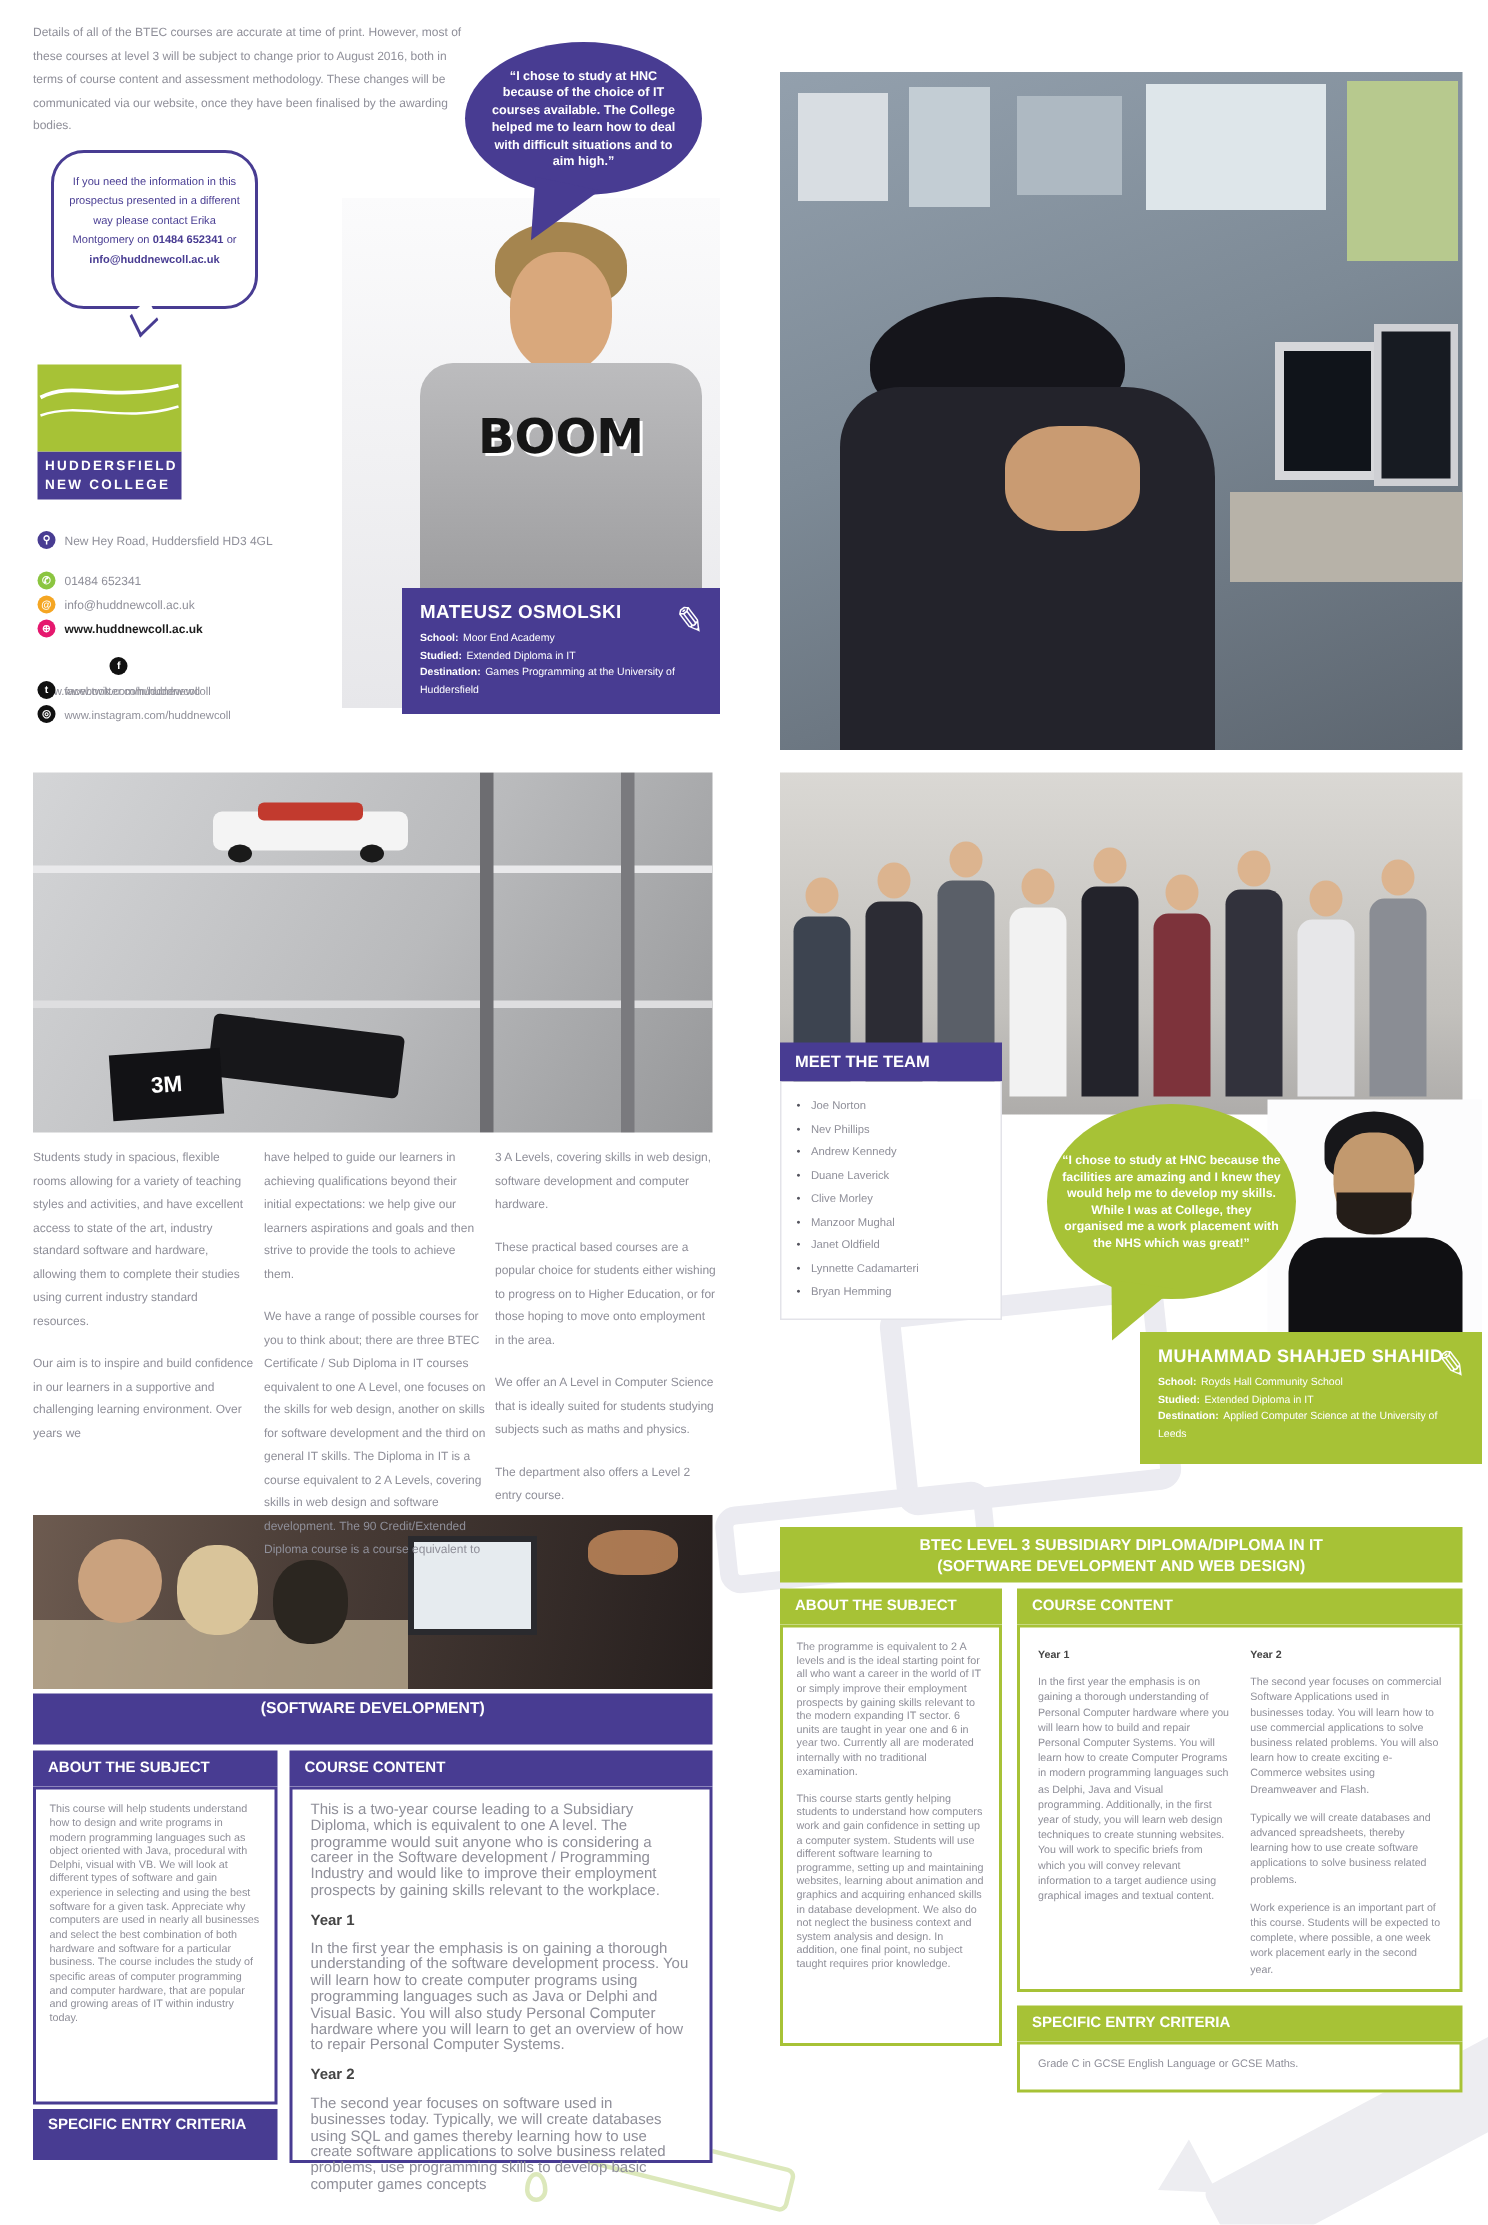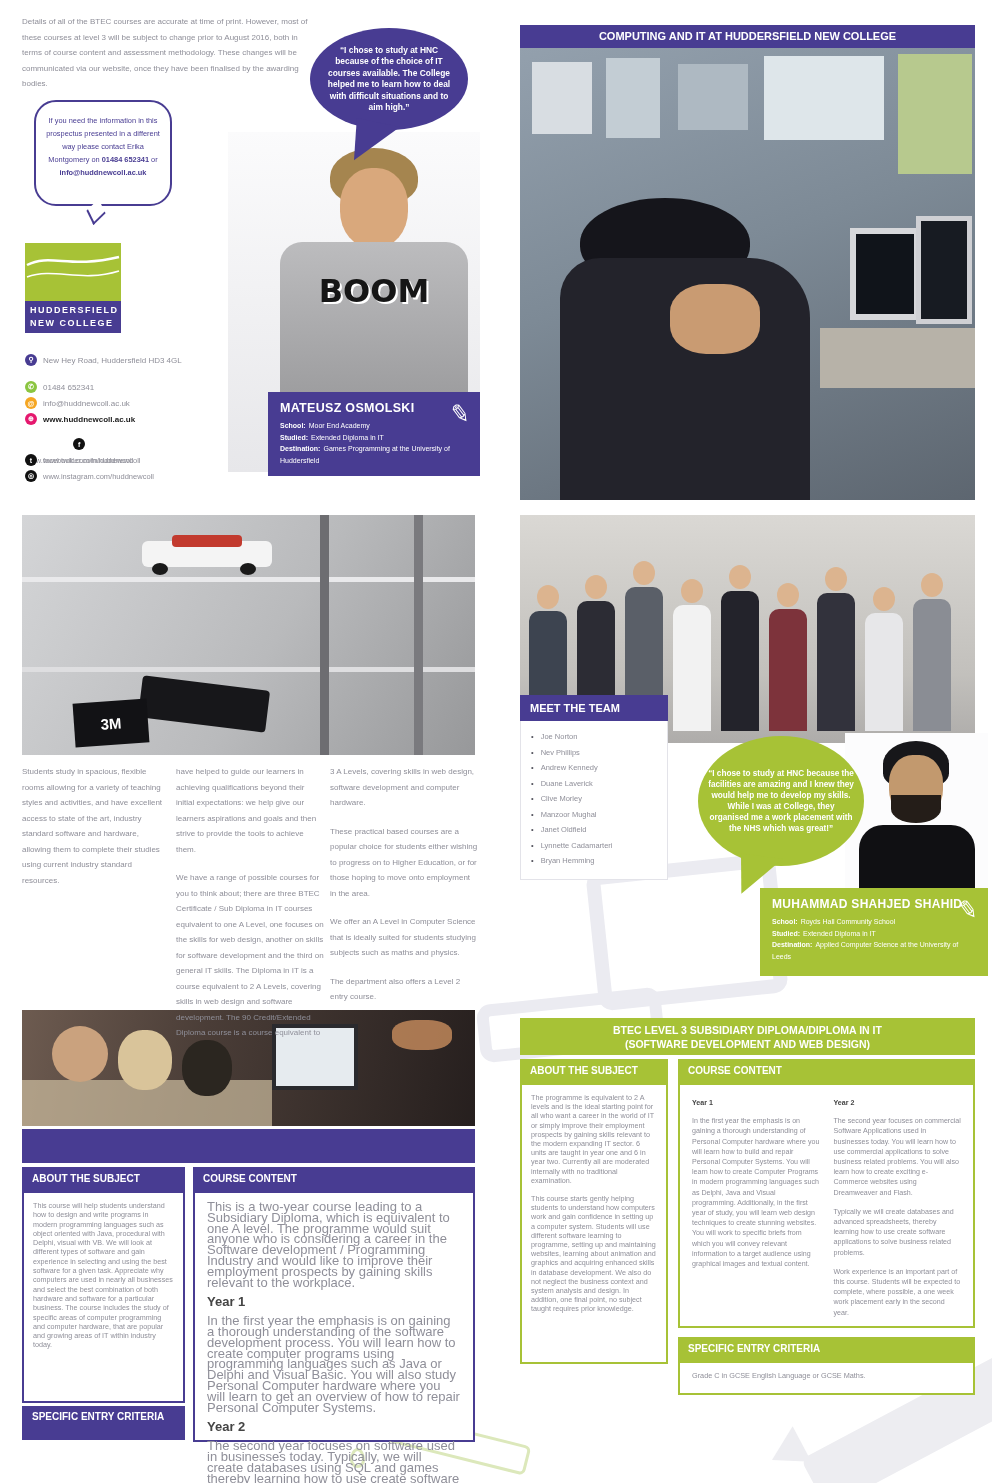--- a/index.html
+++ b/index.html
@@ -140,21 +140,20 @@
   </div>
 
   <div class="abs profile" style="left:268px;top:392px;width:212px;height:84px;background:var(--purple);">
     <span class="pencil">✎</span>
     <h3>MATEUSZ OSMOLSKI</h3>
     <div class="pr"><b>School:</b><span>Moor End Academy</span></div>
     <div class="pr"><b>Studied:</b><span>Extended Diploma in IT</span></div>
     <div class="pr"><b>Destination:</b><span>Games Programming at the University of Huddersfield</span></div>
   </div>
 
-  <div class="abs z1 bar bar-purple" style="left:520px;top:25px;width:455px;height:23px;font-size:11px;line-height:23px;">COMPUTING AND IT AT HUDDERSFIELD NEW COLLEGE</div>
 
   <div class="abs photo" style="left:520px;top:48px;width:455px;height:452px;background:linear-gradient(160deg,#93a0ad 0%,#7d8a96 45%,#5d6670 100%);">
     <div class="abs" style="left:12px;top:14px;width:60px;height:72px;background:#d8dde2;"></div>
     <div class="abs" style="left:86px;top:10px;width:54px;height:80px;background:#c3cdd4;"></div>
     <div class="abs" style="left:158px;top:16px;width:70px;height:66px;background:#aeb9c2;"></div>
     <div class="abs" style="left:244px;top:8px;width:120px;height:84px;background:#dee6ea;"></div>
     <div class="abs" style="left:378px;top:6px;width:74px;height:120px;background:#b7c98e;"></div>
     <div class="abs" style="left:330px;top:180px;width:70px;height:92px;background:#10141a;border:6px solid #d6d7da;"></div>
     <div class="abs" style="left:396px;top:168px;width:56px;height:108px;background:#171b22;border:5px solid #cfd0d4;"></div>
     <div class="abs" style="left:300px;top:280px;width:155px;height:60px;background:#b7b2a8;"></div>
@@ -247,20 +246,21 @@
   <div class="abs profile" style="left:760px;top:888px;width:228px;height:88px;background:var(--green);">
     <span class="pencil">✎</span>
     <h3 style="font-size:12px;">MUHAMMAD SHAHJED SHAHID</h3>
     <div class="pr"><b>School:</b><span>Royds Hall Community School</span></div>
     <div class="pr"><b>Studied:</b><span>Extended Diploma in IT</span></div>
     <div class="pr"><b>Destination:</b><span>Applied Computer Science at the University of Leeds</span></div>
   </div>
 
   <div class="abs z1 body-txt" style="left:22px;top:764px;width:148px;">
     <p>Students study in spacious, flexible rooms allowing for a variety of teaching styles and activities, and have excellent access to state of the art, industry standard software and hardware, allowing them to complete their studies using current industry standard resources.</p>
+    <p>Our aim is to inspire and build confidence in our learners in a supportive and challenging learning environment. Over years we</p>
   </div>
   <div class="abs z1 body-txt" style="left:176px;top:764px;width:148px;">
     <p>have helped to guide our learners in achieving qualifications beyond their initial expectations: we help give our learners aspirations and goals and then strive to provide the tools to achieve them.</p>
     <p>We have a range of possible courses for you to think about; there are three BTEC Certificate / Sub Diploma in IT courses equivalent to one A Level, one focuses on the skills for web design, another on skills for software development and the third on general IT skills. The Diploma in IT is a course equivalent to 2 A Levels, covering skills in web design and software development. The 90 Credit/Extended Diploma course is a course equivalent to</p>
   </div>
   <div class="abs z1 body-txt" style="left:330px;top:764px;width:148px;">
     <p>3 A Levels, covering skills in web design, software development and computer hardware.</p>
     <p>These practical based courses are a popular choice for students either wishing to progress on to Higher Education, or for those hoping to move onto employment in the area.</p>
     <p>We offer an A Level in Computer Science that is ideally suited for students studying subjects such as maths and physics.</p>
     <p>The department also offers a Level 2 entry course.</p>
@@ -269,29 +269,30 @@
   <div class="abs photo" style="left:22px;top:1010px;width:453px;height:116px;background:linear-gradient(100deg,#6d5b50 0%,#4a3d37 40%,#261f1e 100%);">
     <div class="abs" style="left:250px;top:14px;width:86px;height:66px;background:#e6ebef;border:4px solid #2a2a2e;"></div>
     <div class="abs" style="left:0;top:70px;width:250px;height:46px;background:#cdbd9f;opacity:.7;"></div>
     <div class="abs" style="left:30px;top:16px;width:56px;height:56px;background:#caa27e;border-radius:50%;"></div>
     <div class="abs" style="left:96px;top:20px;width:54px;height:60px;background:#d9c49a;border-radius:46%;"></div>
     <div class="abs" style="left:160px;top:30px;width:50px;height:56px;background:#2b2620;border-radius:46%;"></div>
     <div class="abs" style="left:370px;top:10px;width:60px;height:30px;background:#c98d5e;opacity:.8;border-radius:40%;"></div>
   </div>
 
   <div class="abs z1 bar bar-purple" style="left:22px;top:1129px;width:453px;height:34px;font-size:10.5px;line-height:13.5px;padding-top:4px;">
+    <div>(SOFTWARE DEVELOPMENT)</div>
   </div>
 
   <div class="abs z1 sub-hdr bar-purple" style="left:22px;top:1167px;width:163px;">ABOUT THE SUBJECT</div>
   <div class="abs z1 box-outline-p small-txt" style="left:22px;top:1191px;width:163px;height:212px;padding:8px 9px;line-height:9.3px;">
     <p>This course will help students understand how to design and write programs in modern programming languages such as object oriented with Java, procedural with Delphi, visual with VB. We will look at different types of software and gain experience in selecting and using the best software for a given task. Appreciate why computers are used in nearly all businesses and select the best combination of both hardware and software for a particular business. The course includes the study of specific areas of computer programming and computer hardware, that are popular and growing areas of IT within industry today.</p>
   </div>
 
   <div class="abs z1 sub-hdr bar-purple" style="left:193px;top:1167px;width:282px;">COURSE CONTENT</div>
-  <div class="abs z1 box-outline-p" style="left:193px;top:1191px;width:282px;height:251px;padding:9px 12px;font-size:13px;line-height:10.8px;color:var(--txt);">
+  <div class="abs z1 box-outline-p" style="left:193px;top:1191px;width:282px;height:251px;padding:9px 12px;font-size:10px;line-height:10.8px;color:var(--txt);">
     <p>This is a two-year course leading to a Subsidiary Diploma, which is equivalent to one A level. The programme would suit anyone who is considering a career in the Software development / Programming Industry and would like to improve their employment prospects by gaining skills relevant to the workplace.</p>
     <div class="year-lbl">Year 1</div>
     <p>In the first year the emphasis is on gaining a thorough understanding of the software development process. You will learn how to create computer programs using programming languages such as Java or Delphi and Visual Basic. You will also study Personal Computer hardware where you will learn to get an overview of how to repair Personal Computer Systems.</p>
     <div class="year-lbl">Year 2</div>
     <p>The second year focuses on software used in businesses today. Typically, we will create databases using SQL and games thereby learning how to use create software applications to solve business related problems, use programming skills to develop basic computer games concepts</p>
   </div>
 
   <div class="abs z1 sub-hdr bar-purple" style="left:22px;top:1406px;width:163px;height:34px;line-height:13.5px;padding-top:4px;">SPECIFIC ENTRY CRITERIA</div>
 
   <div class="abs z1 bar bar-green" style="left:520px;top:1018px;width:455px;height:37px;font-size:10.5px;line-height:14px;padding-top:5px;">

